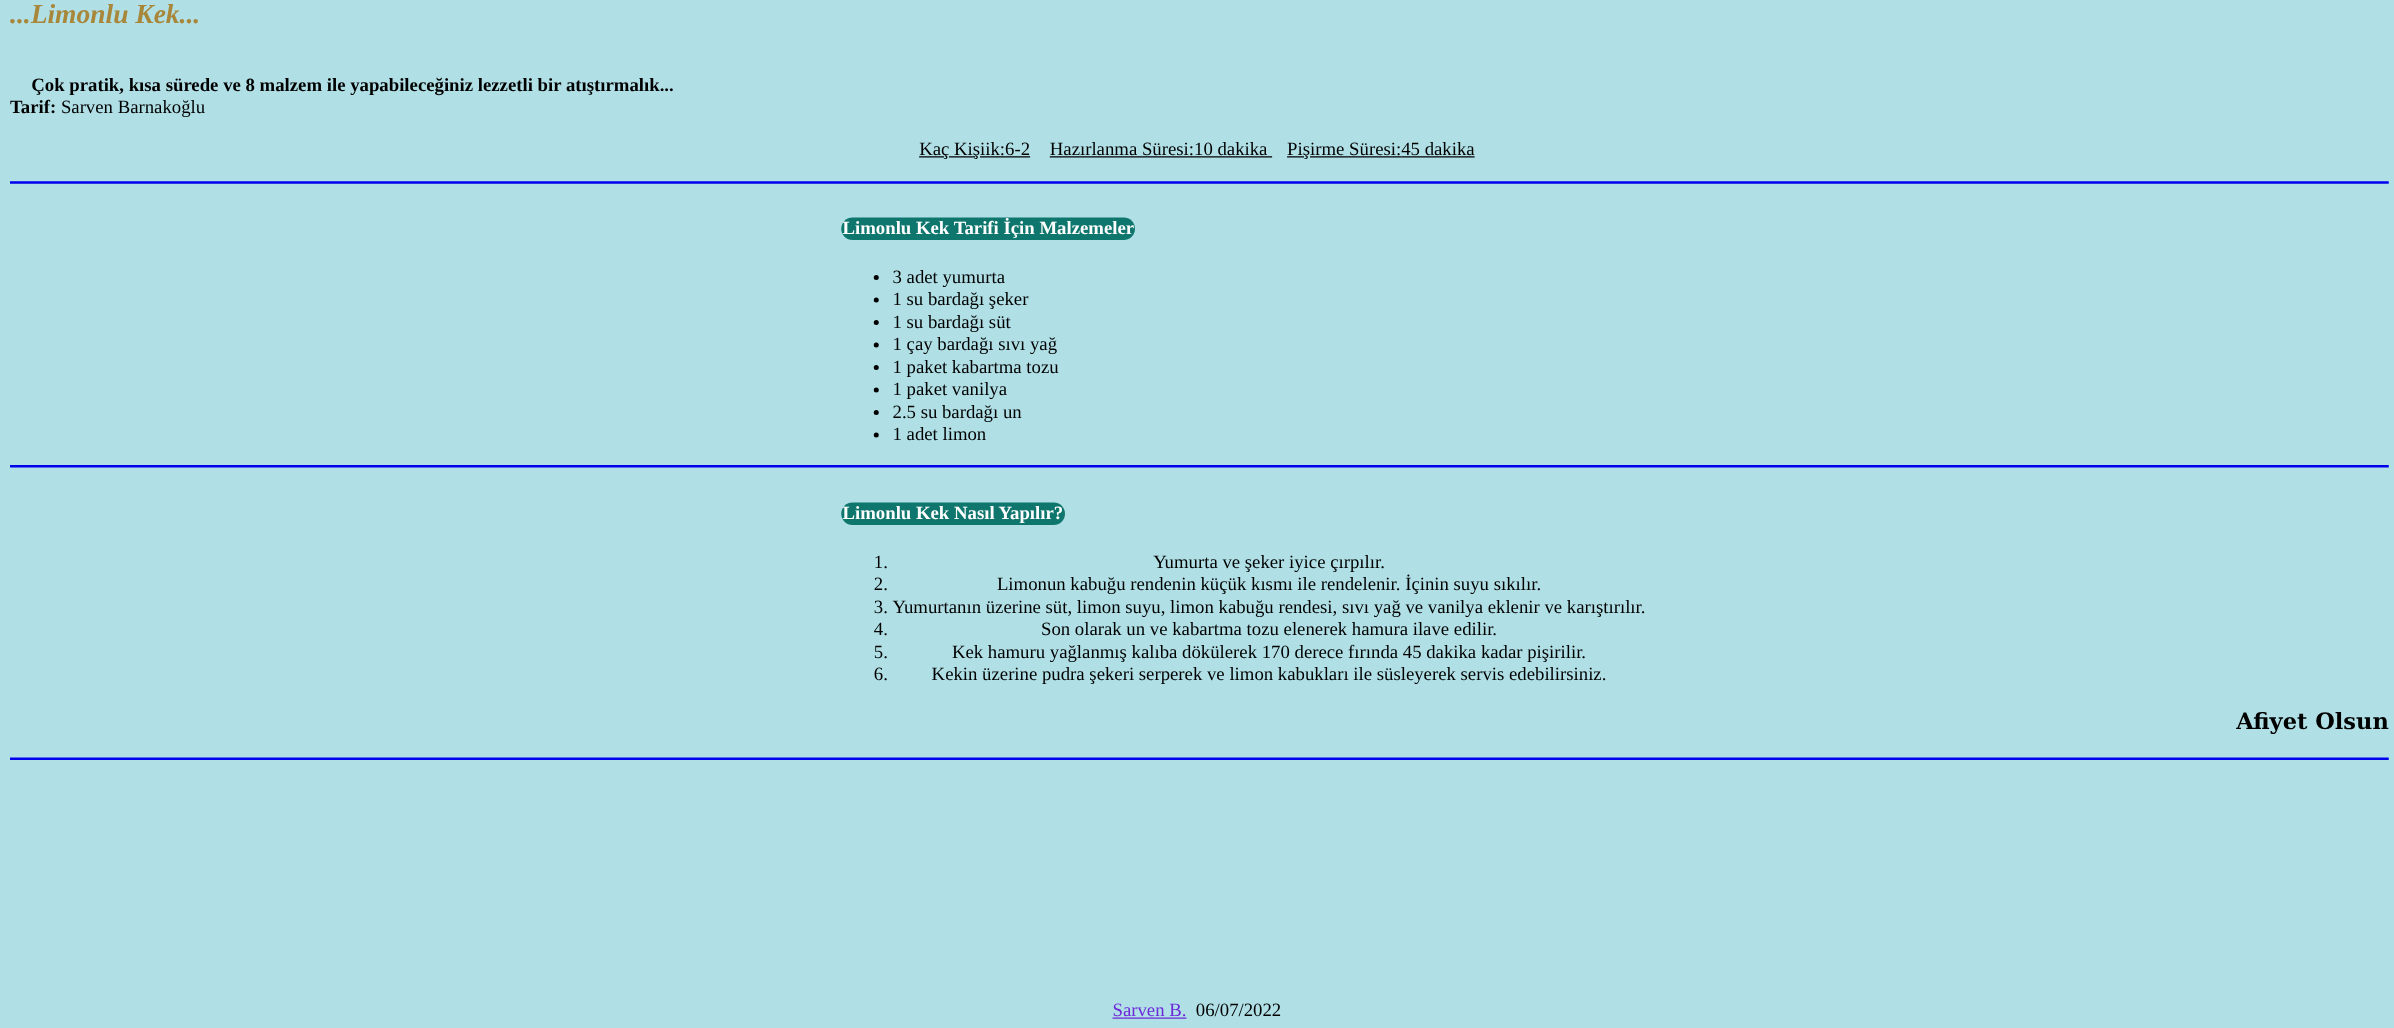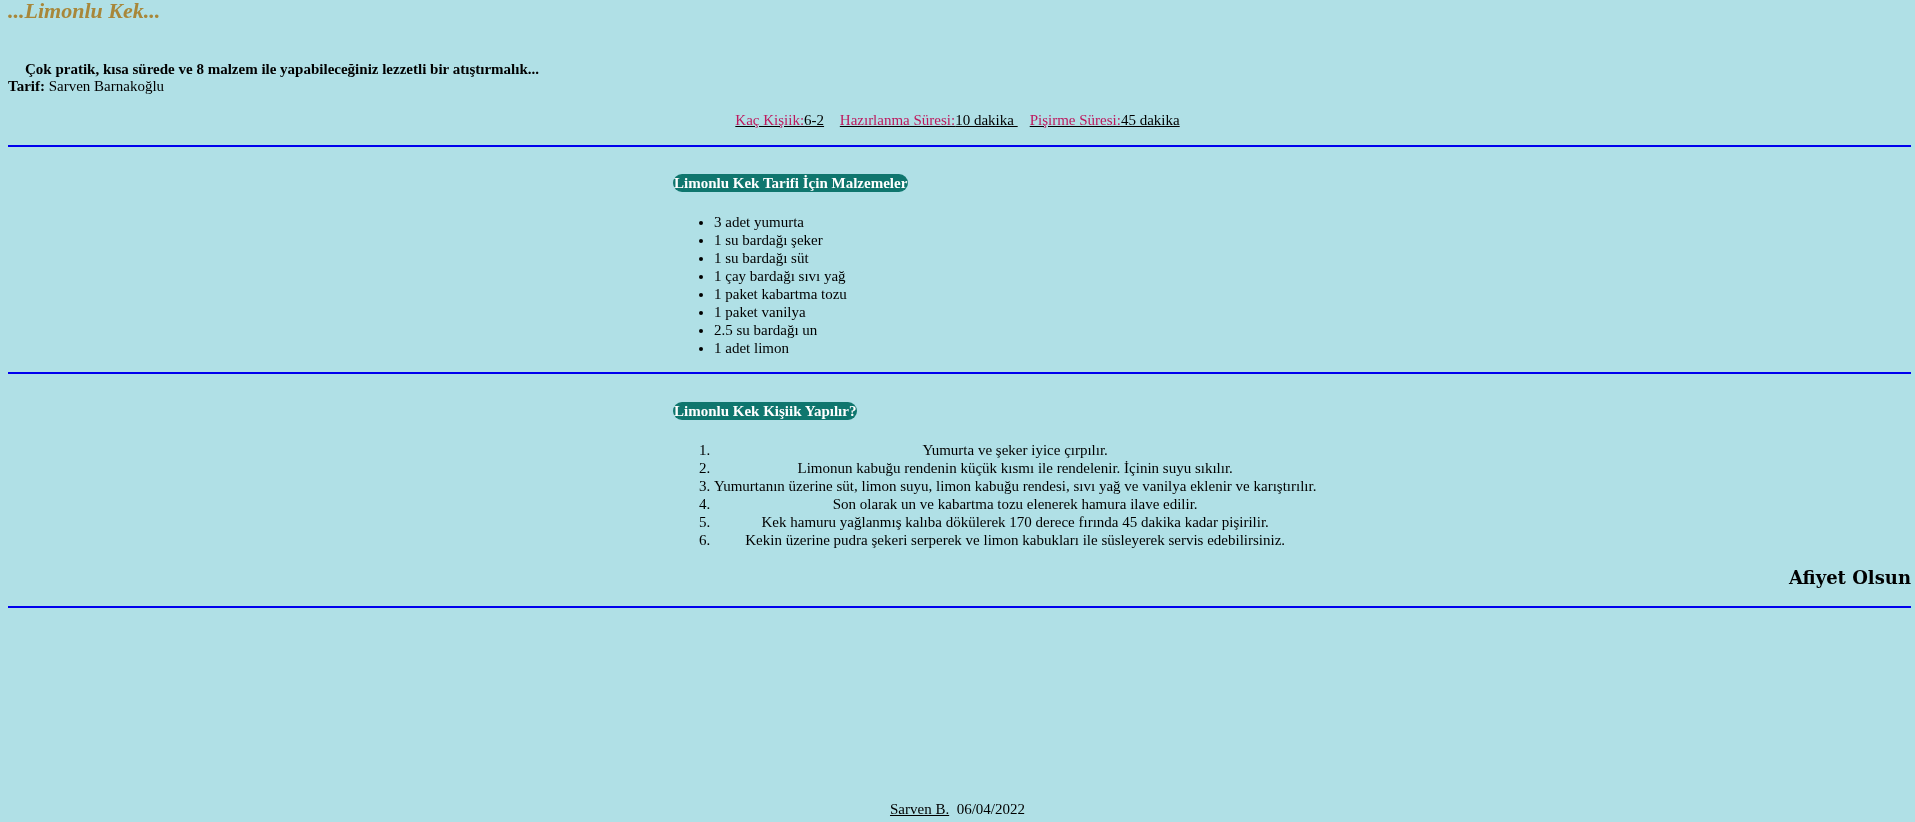--- a/index.html
+++ b/index.html
@@ -25,21 +25,21 @@
     }
     .author {
       position: absolute; left: 8px; top: 78px; margin: 0; font-size: 15px;
     }
     .author b { font-weight: bold; }
     .meta {
       position: absolute; left: 0; width: 1915px; top: 112px;
       text-align: center; font-size: 15px;
     }
     .meta a { text-decoration: underline; color: #000; }
-    .meta .lbl { color: #be185d; font-family: Liberation Serif, serif; }
+    .meta .lbl { color: #000000; font-family: Liberation Serif, serif; }
     .meta .item { margin: 0 6px; }
     .hr {
       position: absolute; left: 8px; width: 1903px; height: 2px;
       background: #0000ee;
     }
     .section-head {
       position: absolute; left: 673px;
       background: #0f766e; color: #fff; font-weight: bold;
       font-size: 15px; border-radius: 9px; padding: 0 1px; line-height: 18px;
     }
@@ -48,21 +48,21 @@
       font-size: 15px; line-height: 18px;
     }
     .afiyet {
       position: absolute; right: 4px; top: 567px;
       font-family: "DejaVu Serif", serif; font-weight: bold; font-size: 18px;
     }
     .footer {
       position: absolute; left: 0; width: 1915px; top: 801px;
       text-align: center; font-size: 15px;
     }
-    .footer a { color: #000000; text-decoration: underline; }
+    .footer a { color: #6d28d9; text-decoration: underline; }
   </style>
 </head>
 <body>
 
 <h1 class="title">...Limonlu Kek...</h1>
 <p class="subtitle">Çok pratik, kısa sürede ve 8 malzem ile yapabileceğiniz lezzetli bir atıştırmalık...</p>
 <p class="author">
   <b>Tarif:</b>
   <span>Sarven Barnakoğlu</span>
 </p>
@@ -82,30 +82,30 @@
   <li>1 su bardağı süt</li>
   <li>1 çay bardağı sıvı yağ</li>
   <li>1 paket kabartma tozu</li>
   <li>1 paket vanilya</li>
   <li>2.5 su bardağı un</li>
   <li>1 adet limon</li>
 </ul>
 
 <div class="hr" style="top:372px;"></div>
 
-<div class="section-head" style="top:402px;">Limonlu Kek Kişiik Yapılır?</div>
+<div class="section-head" style="top:402px;">Limonlu Kek Nasıl Yapılır?</div>
 <ol style="top:441px;text-align:center;">
   <li>Yumurta ve şeker iyice çırpılır.</li>
   <li>Limonun kabuğu rendenin küçük kısmı ile rendelenir. İçinin suyu sıkılır.</li>
   <li>Yumurtanın üzerine süt, limon suyu, limon kabuğu rendesi, sıvı yağ ve vanilya eklenir ve karıştırılır.</li>
   <li>Son olarak un ve kabartma tozu elenerek hamura ilave edilir.</li>
   <li>Kek hamuru yağlanmış kalıba dökülerek 170 derece fırında 45 dakika kadar pişirilir.</li>
   <li>Kekin üzerine pudra şekeri serperek ve limon kabukları ile süsleyerek servis edebilirsiniz.</li>
 </ol>
 
 <div class="afiyet">Afiyet Olsun</div>
 
 <div class="hr" style="top:606px;"></div>
 
 <div class="footer">
   <a>Sarven B.</a>
-  &nbsp;<span>06/04/2022</span>
+  &nbsp;<span>06/07/2022</span>
 </div>
 
 </body></html>

